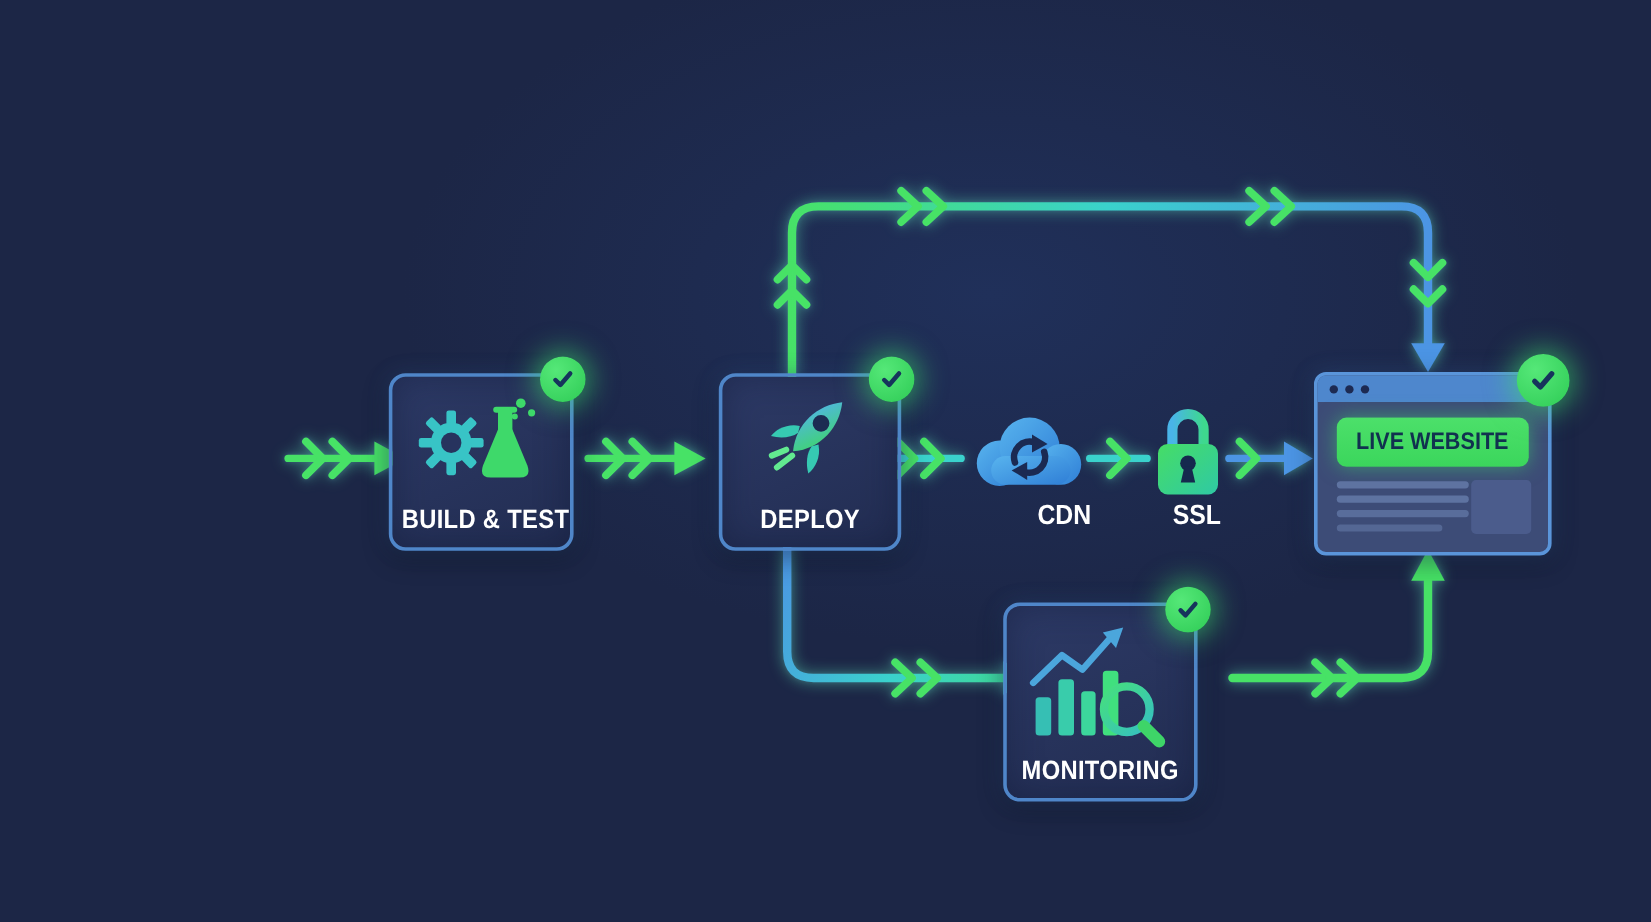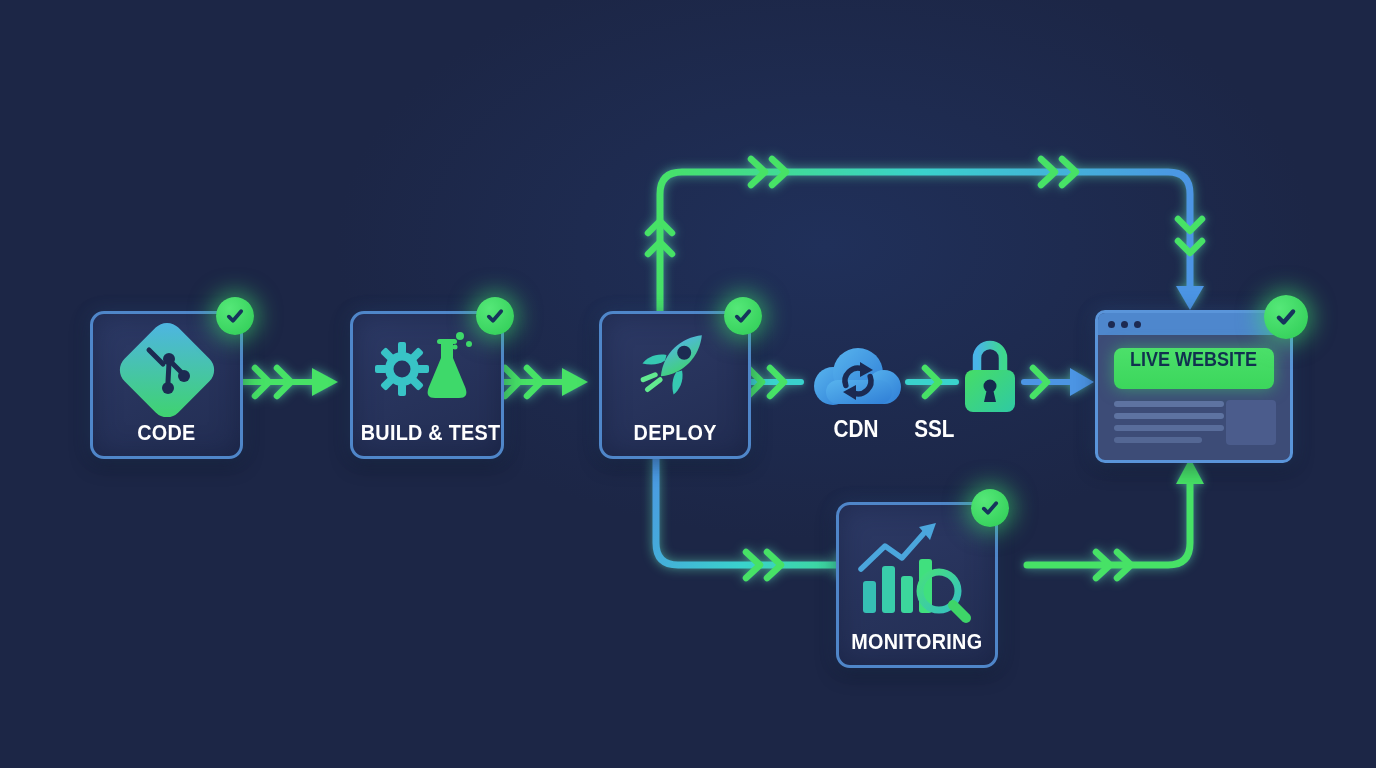--- a/index.html
+++ b/index.html
@@ -8,38 +8,38 @@
     background:radial-gradient(ellipse 700px 420px at 60% 32%, #20305a 0%, #1c2646 70%);}
   .connectors{position:absolute;left:0;top:0;z-index:1;
     filter:drop-shadow(0 0 6px rgba(86,230,160,0.45)) drop-shadow(0 0 2px rgba(120,210,255,0.25));}
   .chev{stroke:#47e266;stroke-width:6.5;fill:none;stroke-linecap:round;stroke-linejoin:round;}
   .node{position:absolute;z-index:2;border:3px solid #4f86c9;border-radius:14px;
     background:linear-gradient(155deg,#2d3a66 0%,#222d52 100%);
     box-shadow:0 0 18px rgba(70,130,210,0.20), 0 6px 20px rgba(0,0,0,0.35), inset 0 0 28px rgba(16,24,54,0.45);}
   .node-label{position:absolute;left:0;right:0;bottom:10px;text-align:center;color:#ffffff;
     font-weight:bold;font-size:22px;letter-spacing:0.3px;}
   .node-label span{display:inline-block;transform:scaleX(0.9);white-space:nowrap;}
-  .float-label{position:absolute;z-index:2;text-align:center;color:#ffffff;font-weight:bold;
+  .float-label{position:absolute;z-index:2;text-align:right;color:#ffffff;font-weight:bold;
     font-size:23px;}
   .float-label span{display:inline-block;transform:scaleX(0.9);}
   .badge{position:absolute;z-index:4;width:38px;height:38px;border-radius:50%;
     background:radial-gradient(circle at 35% 30%,#55e878,#2ecb55);
     box-shadow:0 0 22px 5px rgba(64,226,110,0.55);display:flex;align-items:center;justify-content:center;}
   .badge.big{width:44px;height:44px;}
   .icon-wrap{position:absolute;z-index:3;}
   .git-diamond{position:absolute;left:0;top:0;width:76px;height:76px;border-radius:16px;
     transform:rotate(45deg);background:linear-gradient(135deg,#4fb3ea 0%,#3ed568 100%);}
   .browser{position:absolute;z-index:2;left:1095px;top:310px;width:192px;height:147px;
     border:3px solid #5a95da;border-radius:10px;background:#3d4c77;
     box-shadow:0 0 18px rgba(70,130,210,0.25), 0 6px 20px rgba(0,0,0,0.35);}
   .browser-bar{position:absolute;left:0;top:0;right:0;height:22px;background:#4e87cd;
     border-radius:7px 7px 0 0;display:flex;align-items:center;padding-left:10px;gap:6px;}
   .dot{width:7px;height:7px;border-radius:50%;background:#1d2a52;}
   .banner{position:absolute;left:16px;top:35px;width:160px;height:41px;border-radius:8px;
-    background:linear-gradient(180deg,#4ce06a,#3bd65c);display:flex;justify-content:center;
+    background:linear-gradient(180deg,#4ce06a,#3bd65c);display:flex;align-items:center;justify-content:center;
     color:#11314f;font-weight:bold;font-size:20px;box-shadow:0 0 16px rgba(64,226,110,0.5);}
   .banner span{display:inline-block;transform:scaleX(0.9);white-space:nowrap;}
   .cline{position:absolute;left:16px;height:6px;border-radius:3px;background:#5e73a1;}
   .thumb{position:absolute;right:14px;top:87px;width:50px;height:45px;border-radius:4px;background:#4b5c8c;}
 </style>
 </head>
 <body>
 
 <div class="canvas">
 
@@ -105,43 +105,22 @@
       <path d="M908 382 H956" stroke="#3ad2cc" stroke-width="6" stroke-linecap="round"></path>
       <path class="chev" d="M925 368 L939 382 L925 396"></path>
     </g>
     <g>
       <path d="M1024 382 H1070" stroke="#4c95e4" stroke-width="6" stroke-linecap="round"></path>
       <path class="chev" d="M1033 368 L1047 382 L1033 396"></path>
       <polygon points="1070,368 1070,396 1094,382" fill="#4c95e4"></polygon>
     </g>
   </svg>
 
-  <div class="node" style="left:90px;top:311px;width:147px;height:142px">
-    <div class="icon-wrap" style="left:36px;top:18px;width:76px;height:76px">
-      <div class="git-diamond"></div>
-      <svg width="76" height="76" viewBox="0 0 76 76" style="position:absolute;left:0;top:0">
-        <g stroke="#1c2b52" stroke-width="5" stroke-linecap="round" fill="#1c2b52">
-          <line x1="20" y1="18" x2="34" y2="32"></line>
-          <line x1="40" y1="31" x2="39" y2="50"></line>
-          <line x1="43" y1="31" x2="52" y2="40"></line>
-          <circle cx="40" cy="27" r="6" stroke="none"></circle>
-          <circle cx="55" cy="44" r="6" stroke="none"></circle>
-          <circle cx="39" cy="56" r="6" stroke="none"></circle>
-        </g>
-      </svg>
-    </div>
-    <div class="node-label"><span>CODE</span></div>
-    <div class="badge" style="left:123px;top:-17px">
-      <svg width="26" height="26" viewBox="0 0 38 38">
-        <polyline points="10,20 16,26 28,12" stroke="#16345c" stroke-width="5.5" fill="none" stroke-linecap="round" stroke-linejoin="round"></polyline>
-      </svg>
-    </div>
-  </div>
-
-  <div class="node" style="left:350px;top:311px;width:148px;height:142px">
+
+  <div class="node" style="left:324px;top:311px;width:148px;height:142px">
     <svg class="icon-wrap" style="left:16px;top:14px" width="112" height="86" viewBox="0 0 112 86">
       <g fill="#38c4c6">
         <rect x="29" y="14" width="8" height="12" rx="2"></rect>
         <rect x="29" y="14" width="8" height="12" rx="2" transform="rotate(45 33 41)"></rect>
         <rect x="29" y="14" width="8" height="12" rx="2" transform="rotate(90 33 41)"></rect>
         <rect x="29" y="14" width="8" height="12" rx="2" transform="rotate(135 33 41)"></rect>
         <rect x="29" y="14" width="8" height="12" rx="2" transform="rotate(180 33 41)"></rect>
         <rect x="29" y="14" width="8" height="12" rx="2" transform="rotate(225 33 41)"></rect>
         <rect x="29" y="14" width="8" height="12" rx="2" transform="rotate(270 33 41)"></rect>
         <rect x="29" y="14" width="8" height="12" rx="2" transform="rotate(315 33 41)"></rect>
@@ -223,21 +202,21 @@
       <linearGradient id="gLk" x1="0" y1="0" x2="1" y2="1">
         <stop offset="0" stop-color="#46dd66"></stop>
           <stop offset="1" stop-color="#2fc9a4"></stop>
       </linearGradient>
     </defs>
     <path d="M17 42 V28 a13 13 0 0 1 26 0 V42" stroke="url(#gSh)" stroke-width="8.5" fill="none" stroke-linecap="round"></path>
     <rect x="5" y="40" width="50" height="42" rx="8" fill="url(#gLk)"></rect>
     <circle cx="30" cy="56" r="6.5" fill="#15294e"></circle>
     <path d="M27 59 h6 l3 13 h-12 z" fill="#15294e"></path>
   </svg>
-  <div class="float-label" style="left:894px;top:416px;width:80px">
+  <div class="float-label" style="left:940px;top:416px;width:80px">
     <span>SSL</span>
   </div>
 
   <div class="node" style="left:836px;top:502px;width:156px;height:160px">
     <svg class="icon-wrap" style="left:18px;top:14px" width="120" height="110" viewBox="0 0 120 110">
       <defs>
         <linearGradient id="gMag" x1="0" y1="0" x2="1" y2="1">
           <stop offset="0" stop-color="#46e07c"></stop>
             <stop offset="1" stop-color="#35bfc2"></stop>
         </linearGradient>

